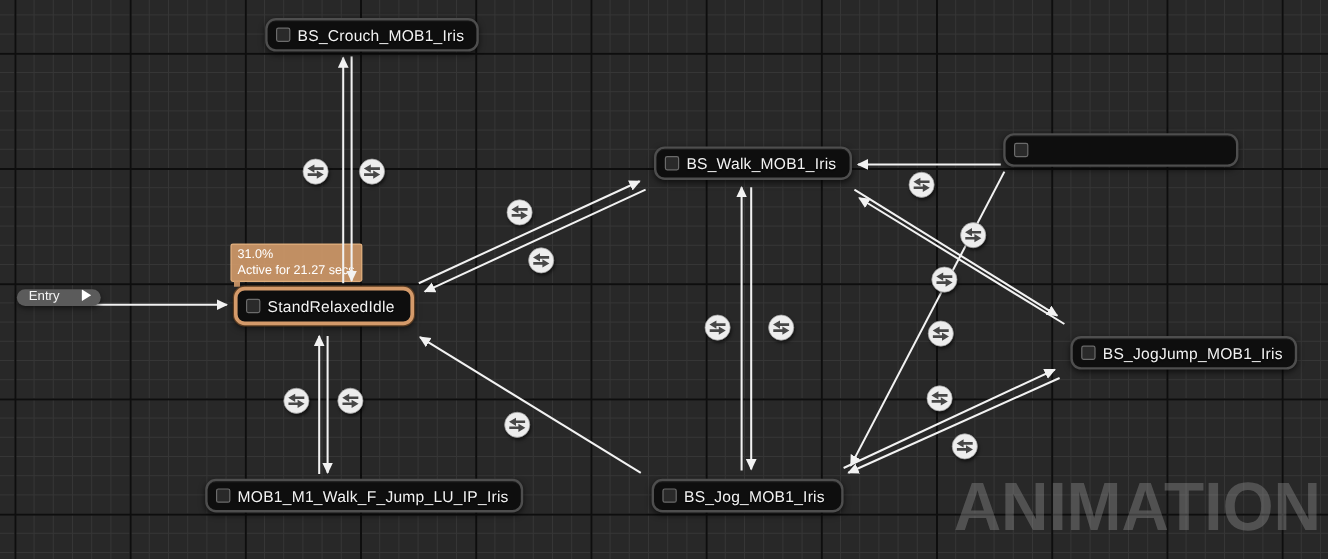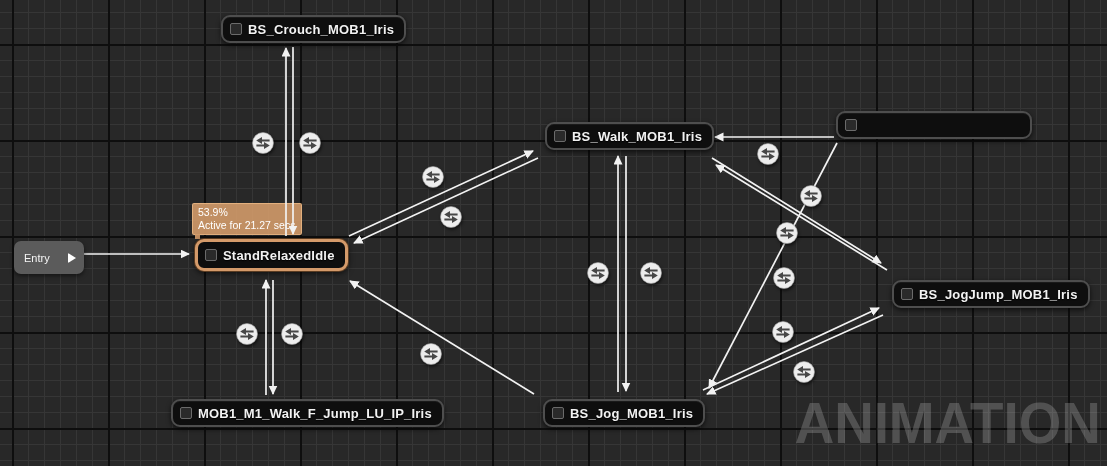--- a/index.html
+++ b/index.html
@@ -47,46 +47,46 @@
   .state-node.active{
     border:3px solid #d49a6a;
     box-shadow:0 0 0 1px #5a3c22,0 2px 6px rgba(0,0,0,0.7);
   }
   .state-icon{
     width:10px;height:10px;margin-right:6px;flex:0 0 auto;
     background:#2f2f2f;border:1.5px solid #7c7c7c;border-radius:2px;
     opacity:0.85;
   }
   .state-label{
-    color:#f2f2f2;font-size:13px;font-weight:bold;
+    color:#f2f2f2;font-size:13px;font-weight:normal;
     text-shadow:0 1px 1px #000;letter-spacing:0.2px;
   }
   #entry-node{
     position:absolute;left:14px;top:241px;z-index:4;
-    display:flex;align-items:center;gap:18px;
-    height:33px;padding:0 8px 0 10px;box-sizing:border-box;
+    display:flex;gap:18px;
+    height:14px;padding:0 8px 0 10px;box-sizing:border-box;
     background:#5b5b5b;border-radius:7px;
     box-shadow:0 2px 4px rgba(0,0,0,0.5);
     color:#f5f5f5;font-size:11px;cursor:pointer;
   }
   .play-icon{
     width:0;height:0;display:inline-block;
     border-top:5px solid transparent;border-bottom:5px solid transparent;
     border-left:8px solid #fff;border-radius:1px;
   }
 </style>
 </head>
 <body>
 
 <div id="canvas">
 
   <div id="watermark">ANIMATION</div>
 
   <div id="tooltip">
-    <div>53.9%</div>
+    <div>31.0%</div>
     <div>Active for 21.27 secs</div>
   </div>
 
   <svg id="edge-layer" width="1107" height="466">
     <defs>
       <marker id="arrow" markerWidth="11" markerHeight="10" refX="8.5" refY="4.5" orient="auto" markerUnits="userSpaceOnUse">
         <path d="M0,0 L9.5,4.5 L0,9 Z" fill="#f2f2f2"></path>
       </marker>
       <g id="rule-icon-glyph">
         <circle cx="11" cy="11" r="10.5" fill="#ededed" stroke="#9e9e9e" stroke-width="0.6"></circle>

